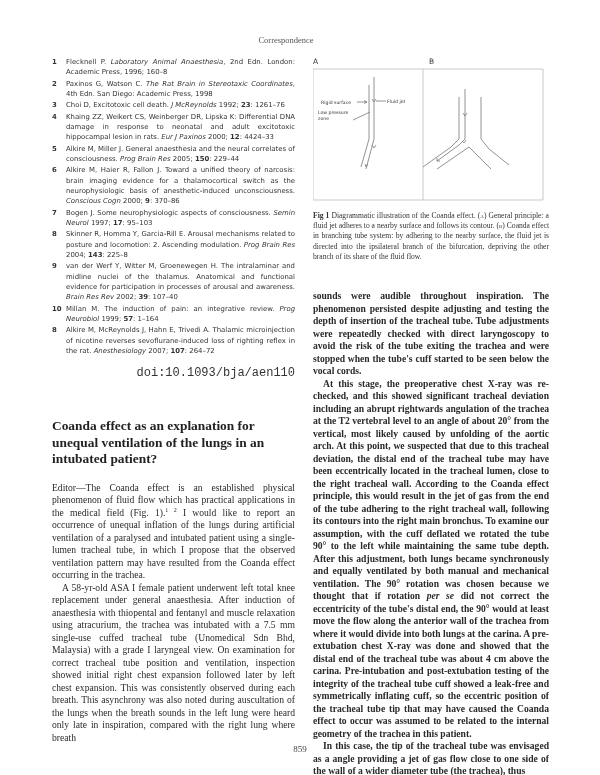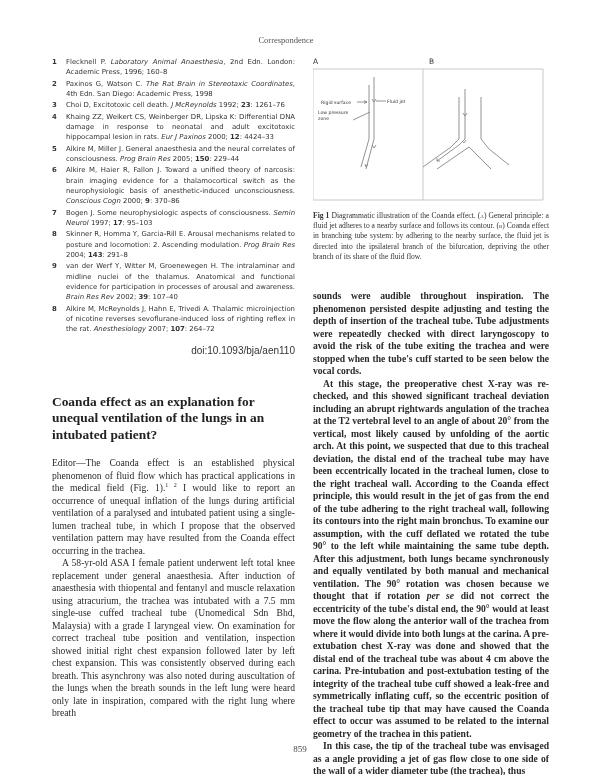--- a/index.html
+++ b/index.html
@@ -5,21 +5,21 @@
   html, body { margin:0; padding:0; background:#ffffff; }
   body { width:600px; height:775px; position:relative; overflow:hidden; color:#2a2a2a; font-family:"Liberation Serif", serif; }
   .running-head { position:absolute; top:35px; left:0; width:572px; text-align:center; font-size:8.5px; color:#555; font-family:"Liberation Serif", serif; }
   .col-left { position:absolute; left:52px; top:57px; width:243px; }
   .col-right { position:absolute; left:313px; top:57px; width:236px; }
   .refs { list-style:none; margin:0; padding:0; font-family:"DejaVu Sans", sans-serif; font-size:6.9px; line-height:10.3px; color:#333; }
   .refs li { position:relative; padding-left:14px; text-align:justify; margin-bottom:1.1px; }
   .refs .num { position:absolute; left:0; top:0; font-weight:bold; width:12px; }
   .refs i { font-style:italic; }
   .refs b { font-weight:bold;margin-top:23px; }
-  .doi { text-align:right; font-family:Liberation Sans, sans-serif; font-size:10px; color:#333; margin-top:10px; }
+  .doi { text-align:right; font-family:Liberation Mono, monospace; font-size:12px; color:#333; margin-top:10px; }
   .article-title { font-family:"Liberation Serif", serif; font-weight:bold; font-size:13.4px; line-height:16.5px; color:#222; margin:38px 0 0 0; }
   .body-text { font-family:"Liberation Serif", serif; font-size:9.6px; line-height:12.5px; text-align:justify; color:#2a2a2a; }
   .body-text p { margin:0; text-indent:10px; }
   .body-text p.first { text-indent:0; }
   .left-body { margin-top:14px; }
   .figure { position:relative; width:236px; height:150px; }
   .fig-label { position:absolute; top:0; font-family:"DejaVu Sans", sans-serif; font-size:7.5px; color:#333; }
   .caption { font-family:"Liberation Serif", serif; font-size:7.6px; line-height:10.2px; text-align:justify; color:#333; margin-top:4px; }
   .caption b { font-weight:bold; }
   .caption .sc { font-variant:small-caps; font-size:7px; }
@@ -35,22 +35,23 @@
 
 <div class="col-left">
   <ol class="refs">
     <li><span class="num">1</span><span>Flecknell P. </span><i>Laboratory Animal Anaesthesia</i><span>, 2nd Edn. London: Academic Press, 1996; 160–8</span></li>
     <li><span class="num">2</span><span>Paxinos G, Watson C. </span><i>The Rat Brain in Stereotaxic Coordinates</i><span>, 4th Edn. San Diego: Academic Press, 1998</span></li>
     <li><span class="num">3</span><span>Choi D, Excitotoxic cell death. </span><i>J McReynolds</i><span> 1992; </span><b>23</b><span>: 1261–76</span></li>
     <li><span class="num">4</span><span>Khaing ZZ, Weikert CS, Weinberger DR, Lipska K: Differential DNA damage in response to neonatal and adult excitotoxic hippocampal lesion in rats. </span><i>Eur J Paxinos</i><span> 2000; </span><b>12</b><span>: 4424–33</span></li>
     <li><span class="num">5</span><span>Alkire M, Miller J. General anaesthesia and the neural correlates of consciousness. </span><i>Prog Brain Res</i><span> 2005; </span><b>150</b><span>: 229–44</span></li>
     <li><span class="num">6</span><span>Alkire M, Haier R, Fallon J. Toward a unified theory of narcosis: brain imaging evidence for a thalamocortical switch as the neurophysiologic basis of anesthetic-induced unconsciousness. </span><i>Conscious Cogn</i><span> 2000; </span><b>9</b><span>: 370–86</span></li>
     <li><span class="num">7</span><span>Bogen J. Some neurophysiologic aspects of consciousness. </span><i>Semin Neurol</i><span> 1997; </span><b>17</b><span>: 95–103</span></li>
-    <li><span class="num">8</span><span>Skinner R, Homma Y, Garcia-Rill E. Arousal mechanisms related to posture and locomotion: 2. Ascending modulation. </span><i>Prog Brain Res</i><span> 2004; </span><b>143</b><span>: 291–8</span></li>
+    <li><span class="num">8</span><span>Skinner R, Homma Y, Garcia-Rill E. Arousal mechanisms related to posture and locomotion: 2. Ascending modulation. </span><i>Prog Brain Res</i><span> 2004; </span><b>143</b><span>: 225–8</span></li>
     <li><span class="num">9</span><span>van der Werf Y, Witter M, Groenewegen H. The intralaminar and midline nuclei of the thalamus. Anatomical and functional evidence for participation in processes of arousal and awareness. </span><i>Brain Res Rev</i><span> 2002; </span><b>39</b><span>: 107–40</span></li>
+    <li><span class="num">10</span><span>Millan M. The induction of pain: an integrative review. </span><i>Prog Neurobiol</i><span> 1999; </span><b>57</b><span>: 1–164</span></li>
     <li><span class="num">8</span><span>Alkire M, McReynolds J, Hahn E, Trivedi A. Thalamic microinjection of nicotine reverses sevoflurane-induced loss of righting reflex in the rat. </span><i>Anesthesiology</i><span> 2007; </span><b>107</b><span>: 264–72</span></li>
   </ol>
 
   <div class="doi">doi:10.1093/bja/aen110</div>
 
   <h1 class="article-title">Coanda effect as an explanation for unequal ventilation of the lungs in an intubated patient?</h1>
 
   <div class="body-text left-body">
     <p class="first"><span>Editor—The Coanda effect is an established physical phenomenon of fluid flow which has practical applications in the medical field (Fig. 1).</span><sup>1 2</sup><span> I would like to report an occurrence of unequal inflation of the lungs during artificial ventilation of a paralysed and intubated patient using a single-lumen tracheal tube, in which I propose that the observed ventilation pattern may have resulted from the Coanda effect occurring in the trachea.</span></p>
     <p>A 58-yr-old ASA I female patient underwent left total knee replacement under general anaesthesia. After induction of anaesthesia with thiopental and fentanyl and muscle relaxation using atracurium, the trachea was intubated with a 7.5 mm single-use cuffed tracheal tube (Unomedical Sdn Bhd, Malaysia) with a grade I laryngeal view. On examination for correct tracheal tube position and ventilation, inspection showed initial right chest expansion followed later by left chest expansion. This was consistently observed during each breath. This asynchrony was also noted during auscultation of the lungs when the breath sounds in the left lung were heard only late in inspiration, compared with the right lung where breath</p>

